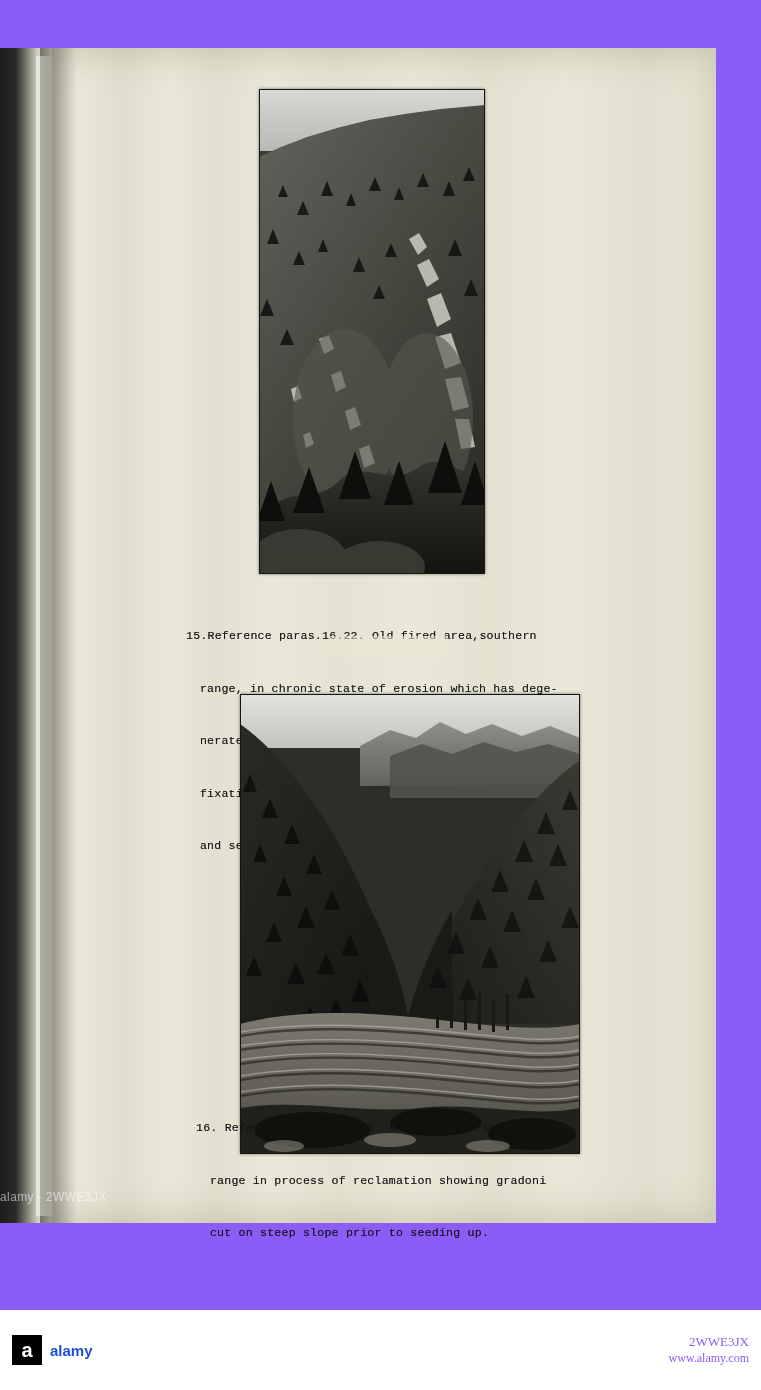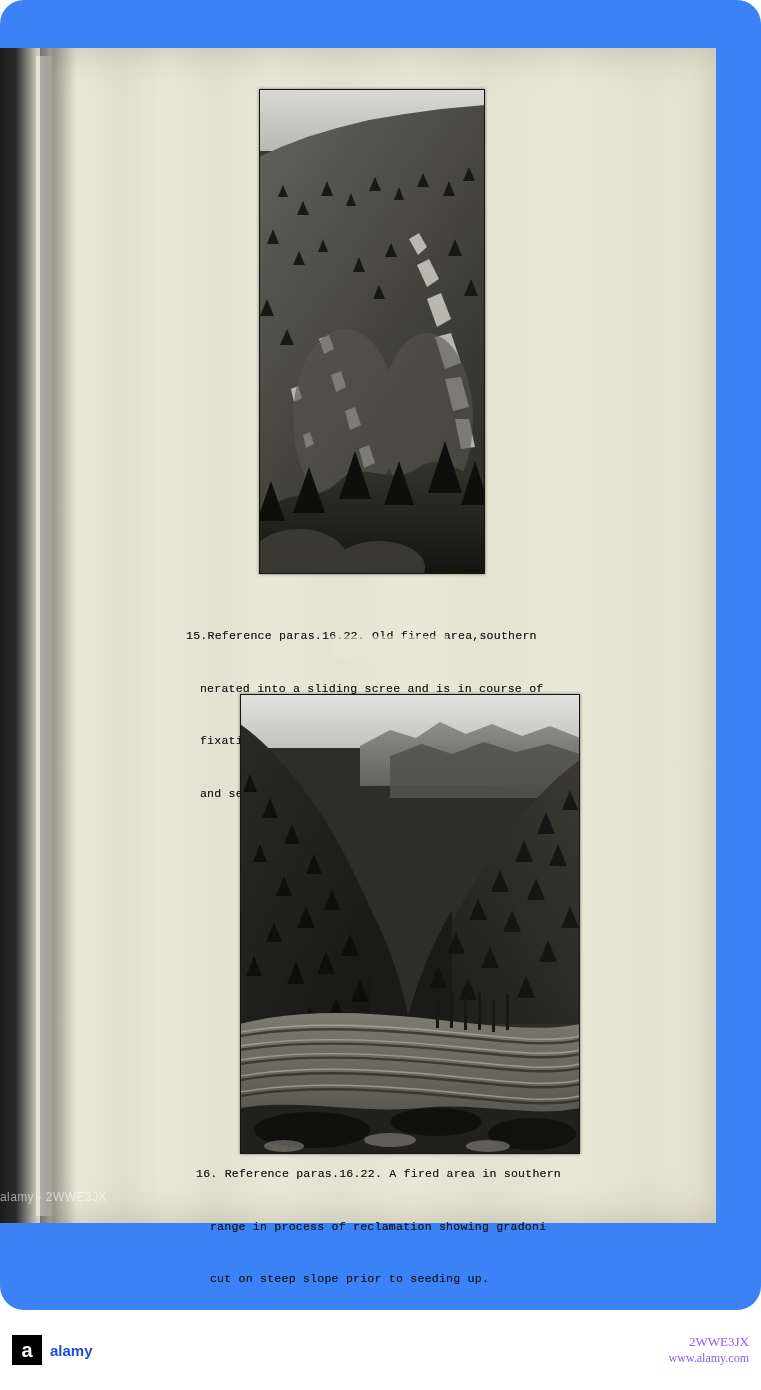--- a/index.html
+++ b/index.html
@@ -15,23 +15,22 @@
     overflow: hidden;
   }
 
   
   .photo-frame {
     position: absolute;
     left: 0;
     top: 0;
     width: 761px;
     height: 1310px;
-    background: #3b82f6;
+    background: #8b5cf6;
     overflow: hidden;
-    border-radius: 24px;
   }
 
   
   .album-page {
     position: absolute;
     left: 40px;
     top: 48px;
     width: 676px;
     height: 1175px;
     background: #e9e7d6;
@@ -95,21 +94,21 @@
     position: absolute;
     font-family: "Liberation Mono", monospace;
     font-size: 11.6px;
     line-height: 17.5px;
     color: #16161a;
     letter-spacing: 0.2px;
     white-space: pre-wrap;
     text-shadow: 0 0 0.5px rgba(0,0,0,0.45);
   }
   #caption-1 { left: 186px; top: 592px; width: 480px; }
-  #caption-2 { left: 196px; top: 1130px; width: 480px; }
+  #caption-2 { left: 196px; top: 1084px; width: 480px; }
 
   .caption .line { display: block; }
   .caption .ind1 { padding-left: 1.2em; }
 
   
   .fade-band {
     position: absolute;
     left: 330px;
     top: 636px;
     width: 118px;
@@ -264,20 +263,21 @@
       <g fill="#3d3d36" opacity="0.9">
         <ellipse cx="40" cy="470" rx="48" ry="30"></ellipse>
         <ellipse cx="120" cy="478" rx="46" ry="26"></ellipse>
       </g>
       <rect x="0" y="0" width="226" height="485" fill="none" stroke="#151512" stroke-width="2"></rect>
     </svg>
   </div>
 
   <div class="caption" id="caption-1">
     <span class="line">15.Reference paras.16.22. Old fired area,southern</span>
+    <span class="line ind1">range, in chronic state of erosion which has dege-</span>
     <span class="line ind1">nerated into a sliding scree and is in course of</span>
     <span class="line ind1">fixation and ultimate reclamation by terracing</span>
     <span class="line ind1">and seeding.</span>
   </div>
   <div class="fade-band"></div>
 
   <div class="plate" id="plate-2">
     <svg viewBox="0 0 340 460" preserveAspectRatio="none">
       <defs>
         <linearGradient id="sky16" x1="0" y1="0" x2="0" y2="1">

